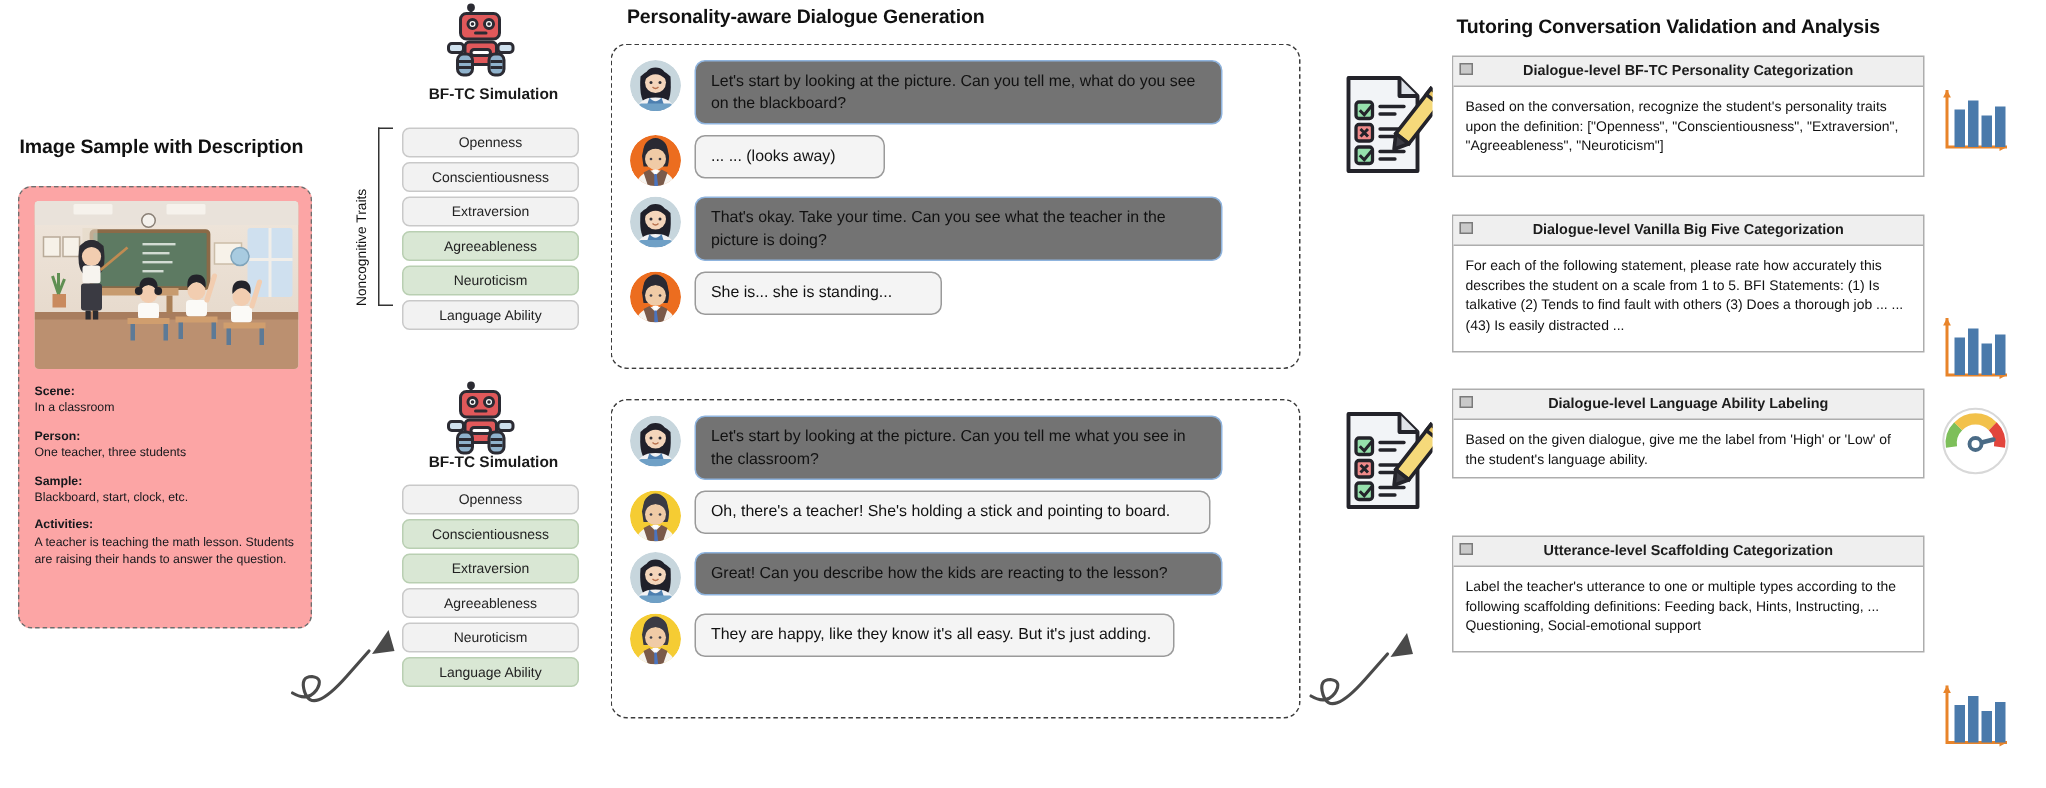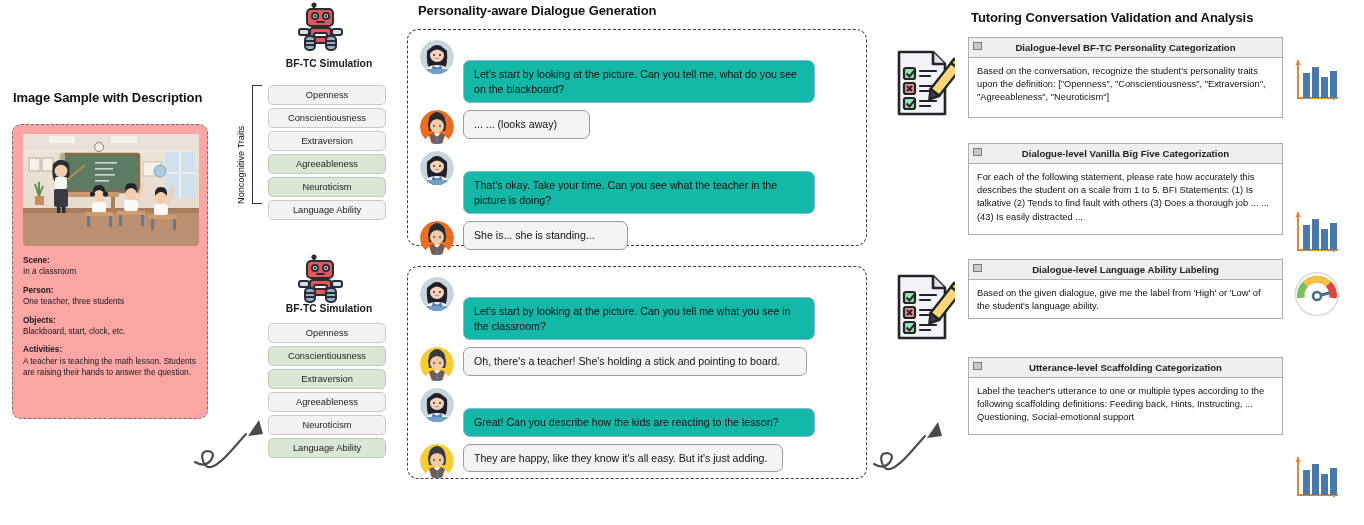--- a/index.html
+++ b/index.html
@@ -64,21 +64,21 @@
     border:1.7px dashed #3b3b3b;border-radius:11px;background:#fff;
     box-sizing:border-box;padding:10px 12px;
   }
   .turn{display:flex;align-items:flex-start;margin-bottom:7px;}
   .turn:last-child{margin-bottom:0;}
   .avatar{width:34px;height:34px;border-radius:50%;flex:0 0 34px;margin-right:9px;position:relative;overflow:hidden;}
   .bubble{
     border-radius:7px;font-size:10.6px;line-height:14.6px;color:#111;
     padding:6px 10px;box-sizing:border-box;
   }
-  .bubble.teacher{background:#14b8a6;border:1px solid #8fb4de;margin-top:20px;}
+  .bubble.teacher{background:#737373;border:1px solid #8fb4de;}
   .bubble.student{background:#f4f4f4;border:1px solid #9a9a9a;}
 
   
   .card{
     border:1px solid #adadad;background:#fff;box-sizing:border-box;width:315px;
   }
   .card-head{
     background:#efefef;border-bottom:1px solid #adadad;
     height:19px;position:relative;
     display:flex;align-items:center;justify-content:center;
@@ -197,21 +197,21 @@
     <div class="desc">
       <div class="blk">
         <span class="k">Scene:</span>
         <span class="v">In a classroom</span>
       </div>
       <div class="blk">
         <span class="k">Person:</span>
         <span class="v">One teacher, three students</span>
       </div>
       <div class="blk">
-        <span class="k">Objects:</span>
+        <span class="k">Sample:</span>
         <span class="v">Blackboard, start, clock, etc.</span>
       </div>
       <div class="blk">
         <span class="k">Activities:</span>
         <span class="v">A teacher is teaching the math lesson. Students are raising their hands to answer the question.</span>
       </div>
     </div>
   </div>
 
   <div class="abs" style="left:296px;top:2px;">

